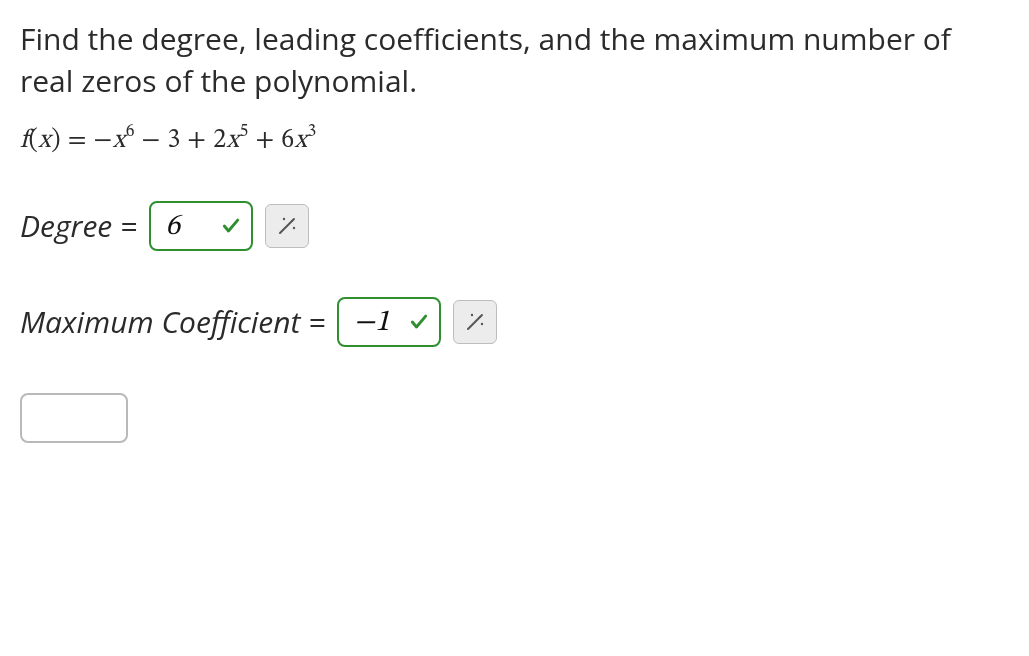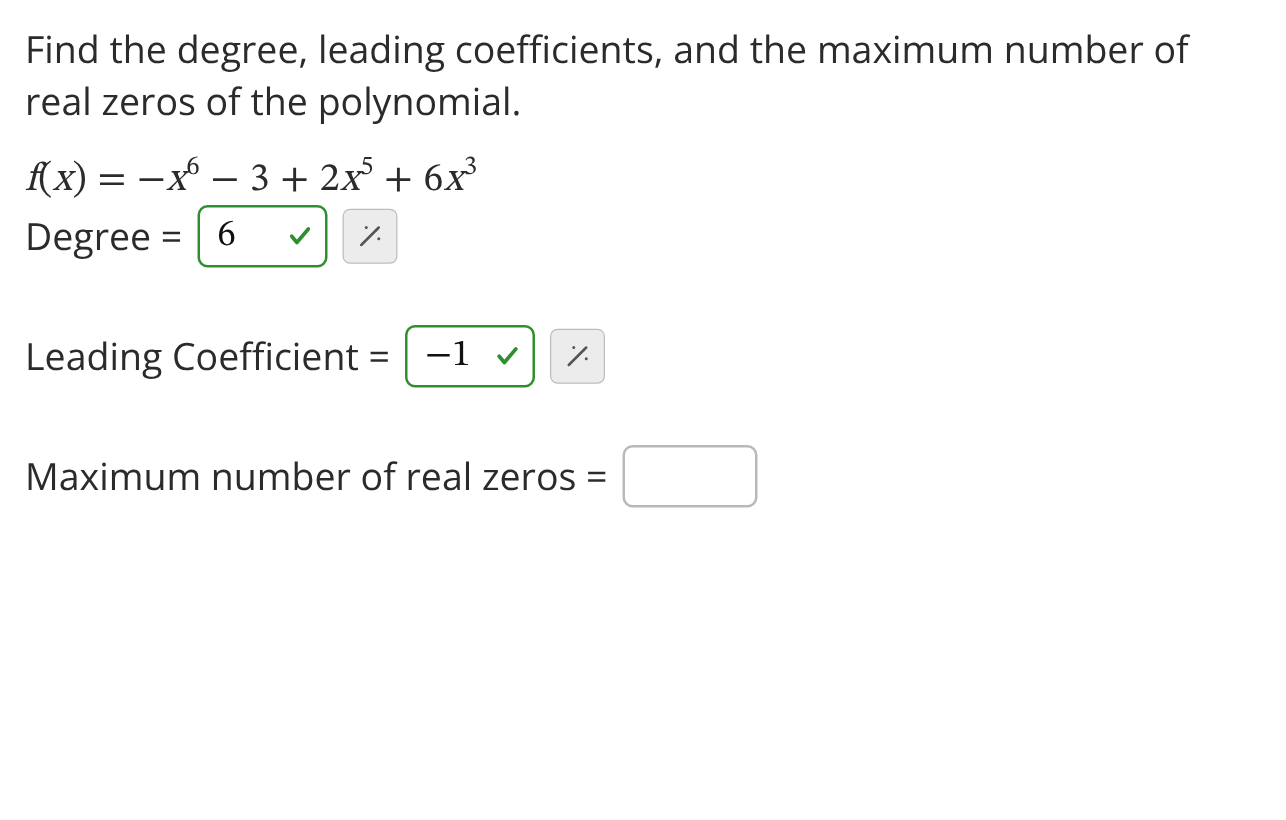--- a/index.html
+++ b/index.html
@@ -11,31 +11,33 @@
     background: #fff;
     width: 1029px;
     box-sizing: border-box;
   }
   .question {
     line-height: 1.4;
     margin-bottom: 20px;
   }
   .math {
     font-family: "Cambria Math", "STIX Two Math", "Times New Roman", serif;
-    font-size: 32px;
+    font-size: 26px;
+    margin-bottom: 44px;
     white-space: nowrap;
     letter-spacing: 0.5px;
   }
   .math .it { font-style: italic; }
   .math sup { font-size: 0.68em; position: relative; top: -0.05em; }
   .row {
     display: flex;
     align-items: center;
     gap: 12px;
     margin-bottom: 46px;
+    font-style: italic;
   }
   .row:last-child { margin-bottom: 0; }
   .label { font-size: 30px; }
   .answer-box {
     display: inline-flex;
     align-items: center;
     justify-content: space-between;
     height: 50px;
     min-width: 104px;
     padding: 0 10px 0 14px;
@@ -97,21 +99,21 @@
         <path d="M5 19 L17 7"></path>
         <path d="M17 7 L19 5"></path>
         <circle cx="9" cy="5" r="1.2" fill="#555" stroke="none"></circle>
         <circle cx="19" cy="14" r="1.2" fill="#555" stroke="none"></circle>
       </g>
     </svg>
   </span>
 </div>
 
 <div class="row">
-  <span class="label">Leading Coefficient = </span>
+  <span class="label">Maximum Coefficient = </span>
   <span class="answer-box">
     <span class="answer-val">−1</span>
     <span class="check">
       <svg viewBox="0 0 24 24" width="20" height="20">
           <path fill="none" stroke="#2f8f2f" stroke-width="3.5" stroke-linecap="round" stroke-linejoin="round" d="M4 12l5 6L20 5"></path>
         </svg>
     </span>
   </span>
   <span class="tool-btn">
     <svg viewBox="0 0 24 24" width="24" height="24">
@@ -119,17 +121,16 @@
         <path d="M5 19 L17 7"></path>
         <path d="M17 7 L19 5"></path>
         <circle cx="9" cy="5" r="1.2" fill="#555" stroke="none"></circle>
         <circle cx="19" cy="14" r="1.2" fill="#555" stroke="none"></circle>
       </g>
     </svg>
   </span>
 </div>
 
 <div class="row">
-  <span class="label">Maximum number of real zeros = </span>
   <span class="answer-box empty">
     <span class="answer-val"></span>
   </span>
 </div>
 
 </body></html>

